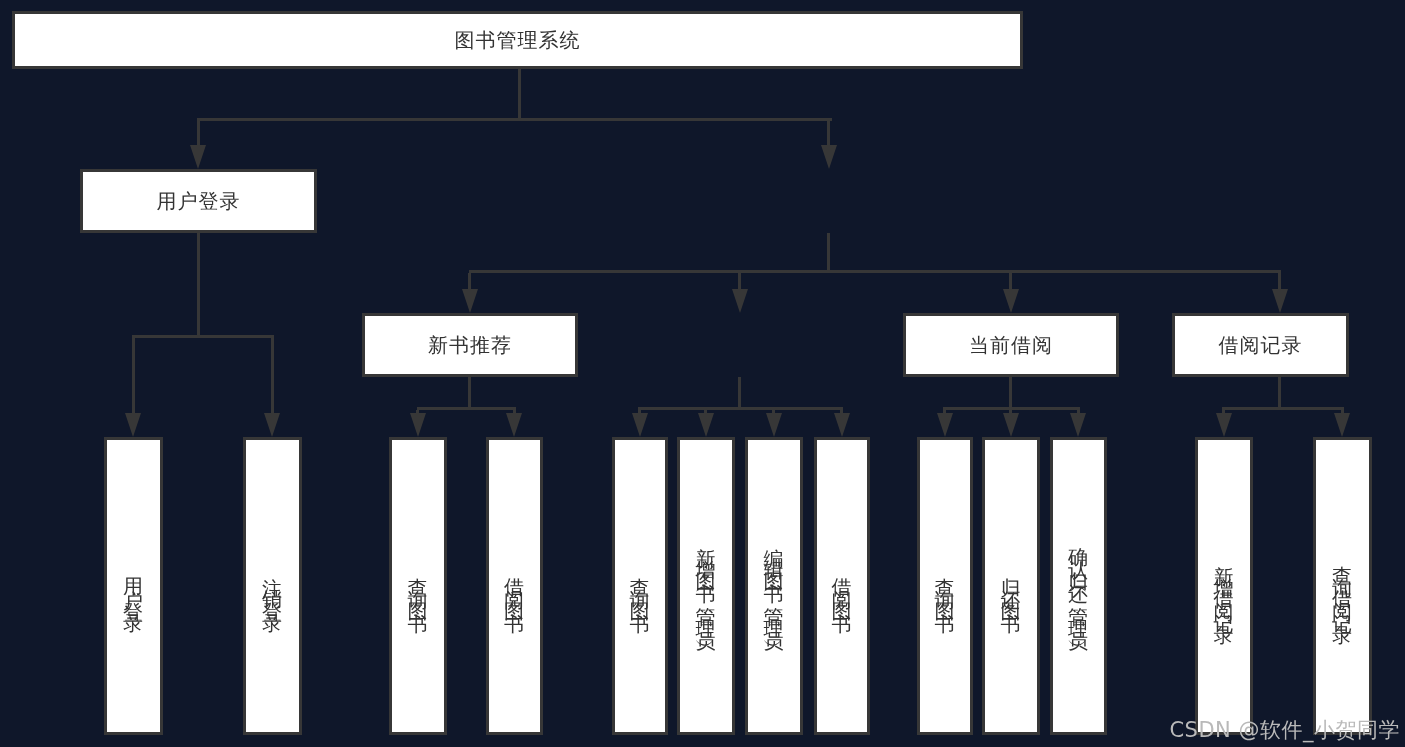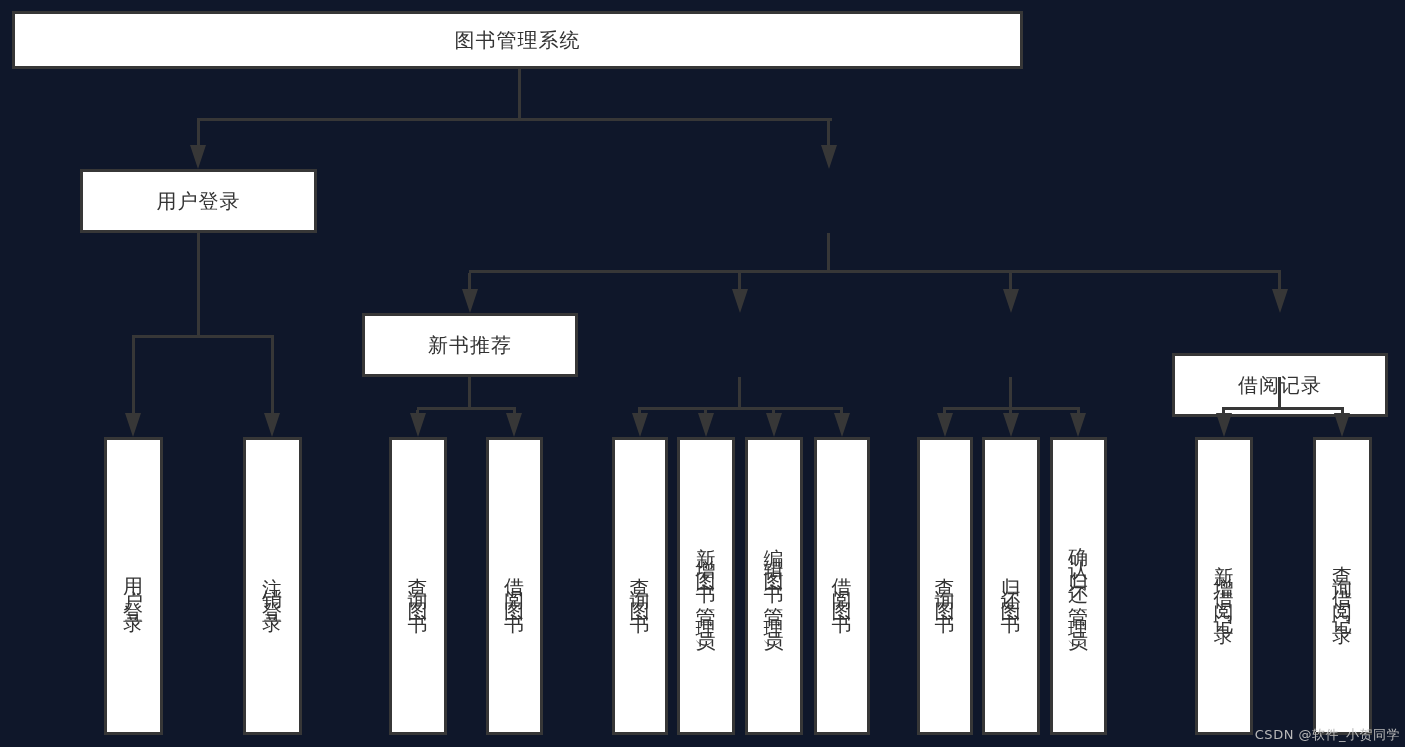--- a/index.html
+++ b/index.html
@@ -19,21 +19,21 @@
     padding:4px 0;
   }
   .vline,.hline{position:absolute;background:#373737;}
   .arrow{
     position:absolute;width:0;height:0;
     border-left:8px solid transparent;border-right:8px solid transparent;
     border-top:24px solid #373737;
   }
   .watermark{
     position:absolute;right:5px;bottom:3px;
-    font-size:13px;color:#b9b9b9;letter-spacing:0.5px;white-space:nowrap;
+    font-size:21px;color:#b9b9b9;letter-spacing:0.5px;white-space:nowrap;
     z-index:5;
   }
 </style>
 </head>
 <body>
 
 <div class="stage">
 
   <div class="box hbox" style="left:12px;top:11px;width:1011px;height:58px;">
     <span>图书管理系统</span>
@@ -64,21 +64,24 @@
   <div class="vline" style="left:1009px;top:273px;width:3px;height:18px;"></div>
   <div class="vline" style="left:1278px;top:273px;width:3px;height:18px;"></div>
   <div class="arrow" style="left:462px;top:289px;"></div>
   <div class="arrow" style="left:732px;top:289px;"></div>
   <div class="arrow" style="left:1003px;top:289px;"></div>
   <div class="arrow" style="left:1272px;top:289px;"></div>
 
   <div class="box hbox" style="left:362px;top:313px;width:216px;height:64px;">
     <span>新书推荐</span>
   </div>
-  <div class="box hbox" style="left:1172px;top:313px;width:216px;height:64px;margin-top:40px;">
+  <div class="box hbox" style="left:903px;top:313px;width:216px;height:64px;">
+    <span>当前借阅</span>
+  </div>
+  <div class="box hbox" style="left:1172px;top:313px;width:177px;height:64px;">
     <span>借阅记录</span>
   </div>
 
   <div class="vline" style="left:468px;top:377px;width:3px;height:30px;"></div>
   <div class="vline" style="left:738px;top:377px;width:3px;height:30px;"></div>
   <div class="vline" style="left:1009px;top:377px;width:3px;height:30px;"></div>
   <div class="vline" style="left:1278px;top:377px;width:3px;height:30px;"></div>
 
   <div class="hline" style="left:417px;top:407px;width:99px;height:3px;"></div>
   <div class="hline" style="left:638px;top:407px;width:205px;height:3px;"></div>

